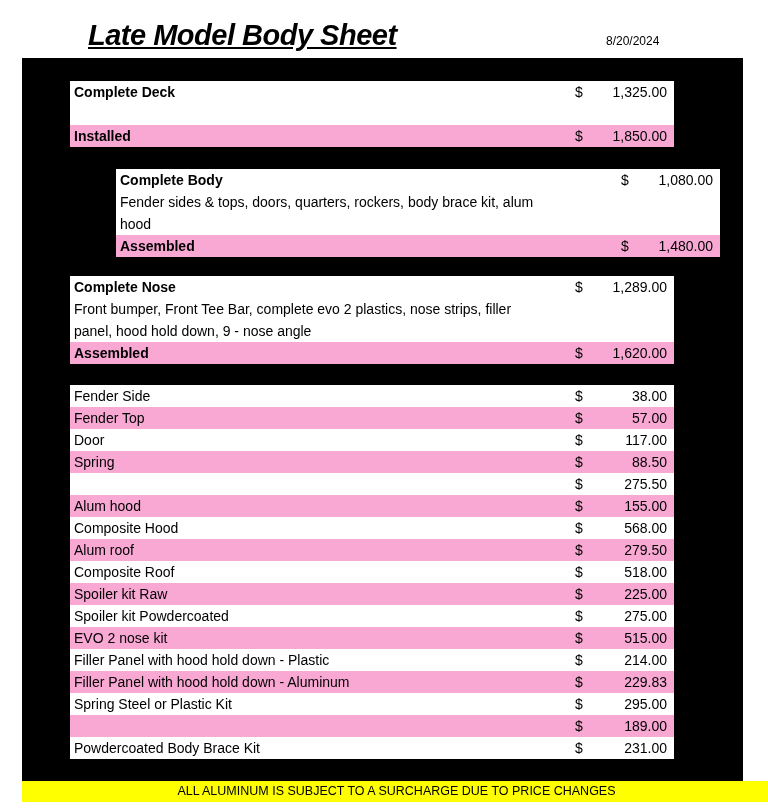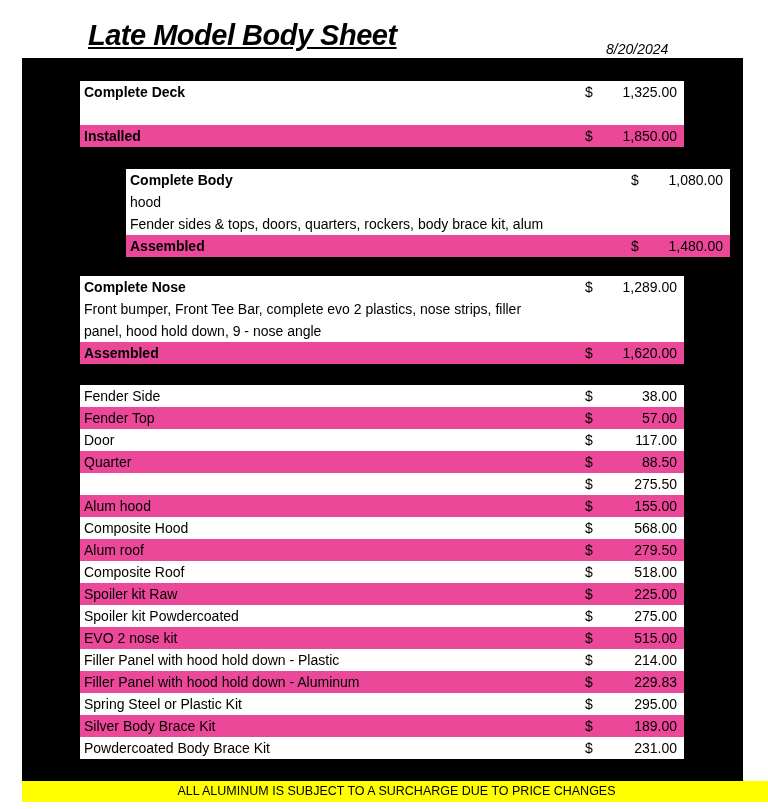--- a/index.html
+++ b/index.html
@@ -1,25 +1,25 @@
 <!DOCTYPE html>
 <html><head>
 <meta charset="utf-8">
 <style>
   html, body { margin: 0; padding: 0; background: #ffffff; }
   body { width: 768px; height: 809px; position: relative; overflow: hidden;
          font-family: "Liberation Sans", "DejaVu Sans", sans-serif; color: #000; }
   .title { position: absolute; left: 88px; top: 17px; font-size: 29px; font-weight: bold;
            font-style: italic; text-decoration: underline; letter-spacing: -0.5px; line-height: 36px; }
-  .date { position: absolute; left: 606px; top: 40px; font-size: 14px; line-height: 18px; font-style: italic; }
+  .date { position: absolute; left: 606px; top: 32px; font-size: 12px; line-height: 18px; }
   .frame { position: absolute; left: 22px; top: 58px; width: 721px; height: 723px; background: #000; }
-  .block { position: absolute; left: 58px; width: 604px; border-radius: 11px; }
+  .block { position: absolute; left: 48px; width: 604px; border-radius: 11px; }
   .row { position: relative; height: 22px; line-height: 22px; font-size: 14px; }
   .row.white { background: #ffffff; }
-  .row.grey { background: #ec4899; }
+  .row.grey { background: #f9a8d4; }
   .row.bold .label { font-weight: bold; }
   .row .label { position: absolute; left: 4px; white-space: nowrap; }
   .row .cur { position: absolute; left: 505px; }
   .row .val { position: absolute; right: 7px; text-align: left; }
   .row.tall { height: 44px; }
   .desc { font-size: 14px; line-height: 22px; padding: 0 4px; white-space: nowrap; background: #fff; }
   .banner { position: absolute; left: 22px; top: 781px; width: 749px; height: 21px; background: #ffff00;
             text-align: center; font-size: 12.5px; line-height: 21px; }
 </style>
 </head>
@@ -42,22 +42,22 @@
       <span class="val">1,850.00</span>
     </div>
   </div>
 
   <div class="block" style="top:111px;padding-left:46px;">
     <div class="row white bold">
       <span class="label">Complete Body</span>
       <span class="cur">$</span>
       <span class="val">1,080.00</span>
     </div>
+    <div class="desc">Fender sides &amp; tops, doors, quarters, rockers, body brace kit, alum</div>
     <div class="desc">hood</div>
-    <div class="desc">Fender sides &amp; tops, doors, quarters, rockers, body brace kit, alum</div>
     <div class="row grey bold">
       <span class="label">Assembled</span>
       <span class="cur">$</span>
       <span class="val">1,480.00</span>
     </div>
   </div>
 
   <div class="block" style="top:218px;">
     <div class="row white bold">
       <span class="label">Complete Nose</span>
@@ -83,21 +83,21 @@
         <span class="label">Fender Top</span>
         <span class="cur">$</span>
         <span class="val">57.00</span>
       </div>
     <div class="row white">
         <span class="label">Door</span>
         <span class="cur">$</span>
         <span class="val">117.00</span>
       </div>
     <div class="row grey">
-        <span class="label">Quarter</span>
+        <span class="label">Spring</span>
         <span class="cur">$</span>
         <span class="val">88.50</span>
       </div>
     <div class="row white">
         <span class="cur">$</span>
         <span class="val">275.50</span>
       </div>
     <div class="row grey">
         <span class="label">Alum hood</span>
         <span class="cur">$</span>
@@ -142,21 +142,20 @@
         <span class="label">Filler Panel with hood hold down - Aluminum</span>
         <span class="cur">$</span>
         <span class="val">229.83</span>
       </div>
     <div class="row white">
         <span class="label">Spring Steel or Plastic Kit</span>
         <span class="cur">$</span>
         <span class="val">295.00</span>
       </div>
     <div class="row grey">
-        <span class="label">Silver Body Brace Kit</span>
         <span class="cur">$</span>
         <span class="val">189.00</span>
       </div>
     <div class="row white">
         <span class="label">Powdercoated Body Brace Kit</span>
         <span class="cur">$</span>
         <span class="val">231.00</span>
       </div>
   </div>
 </div>

